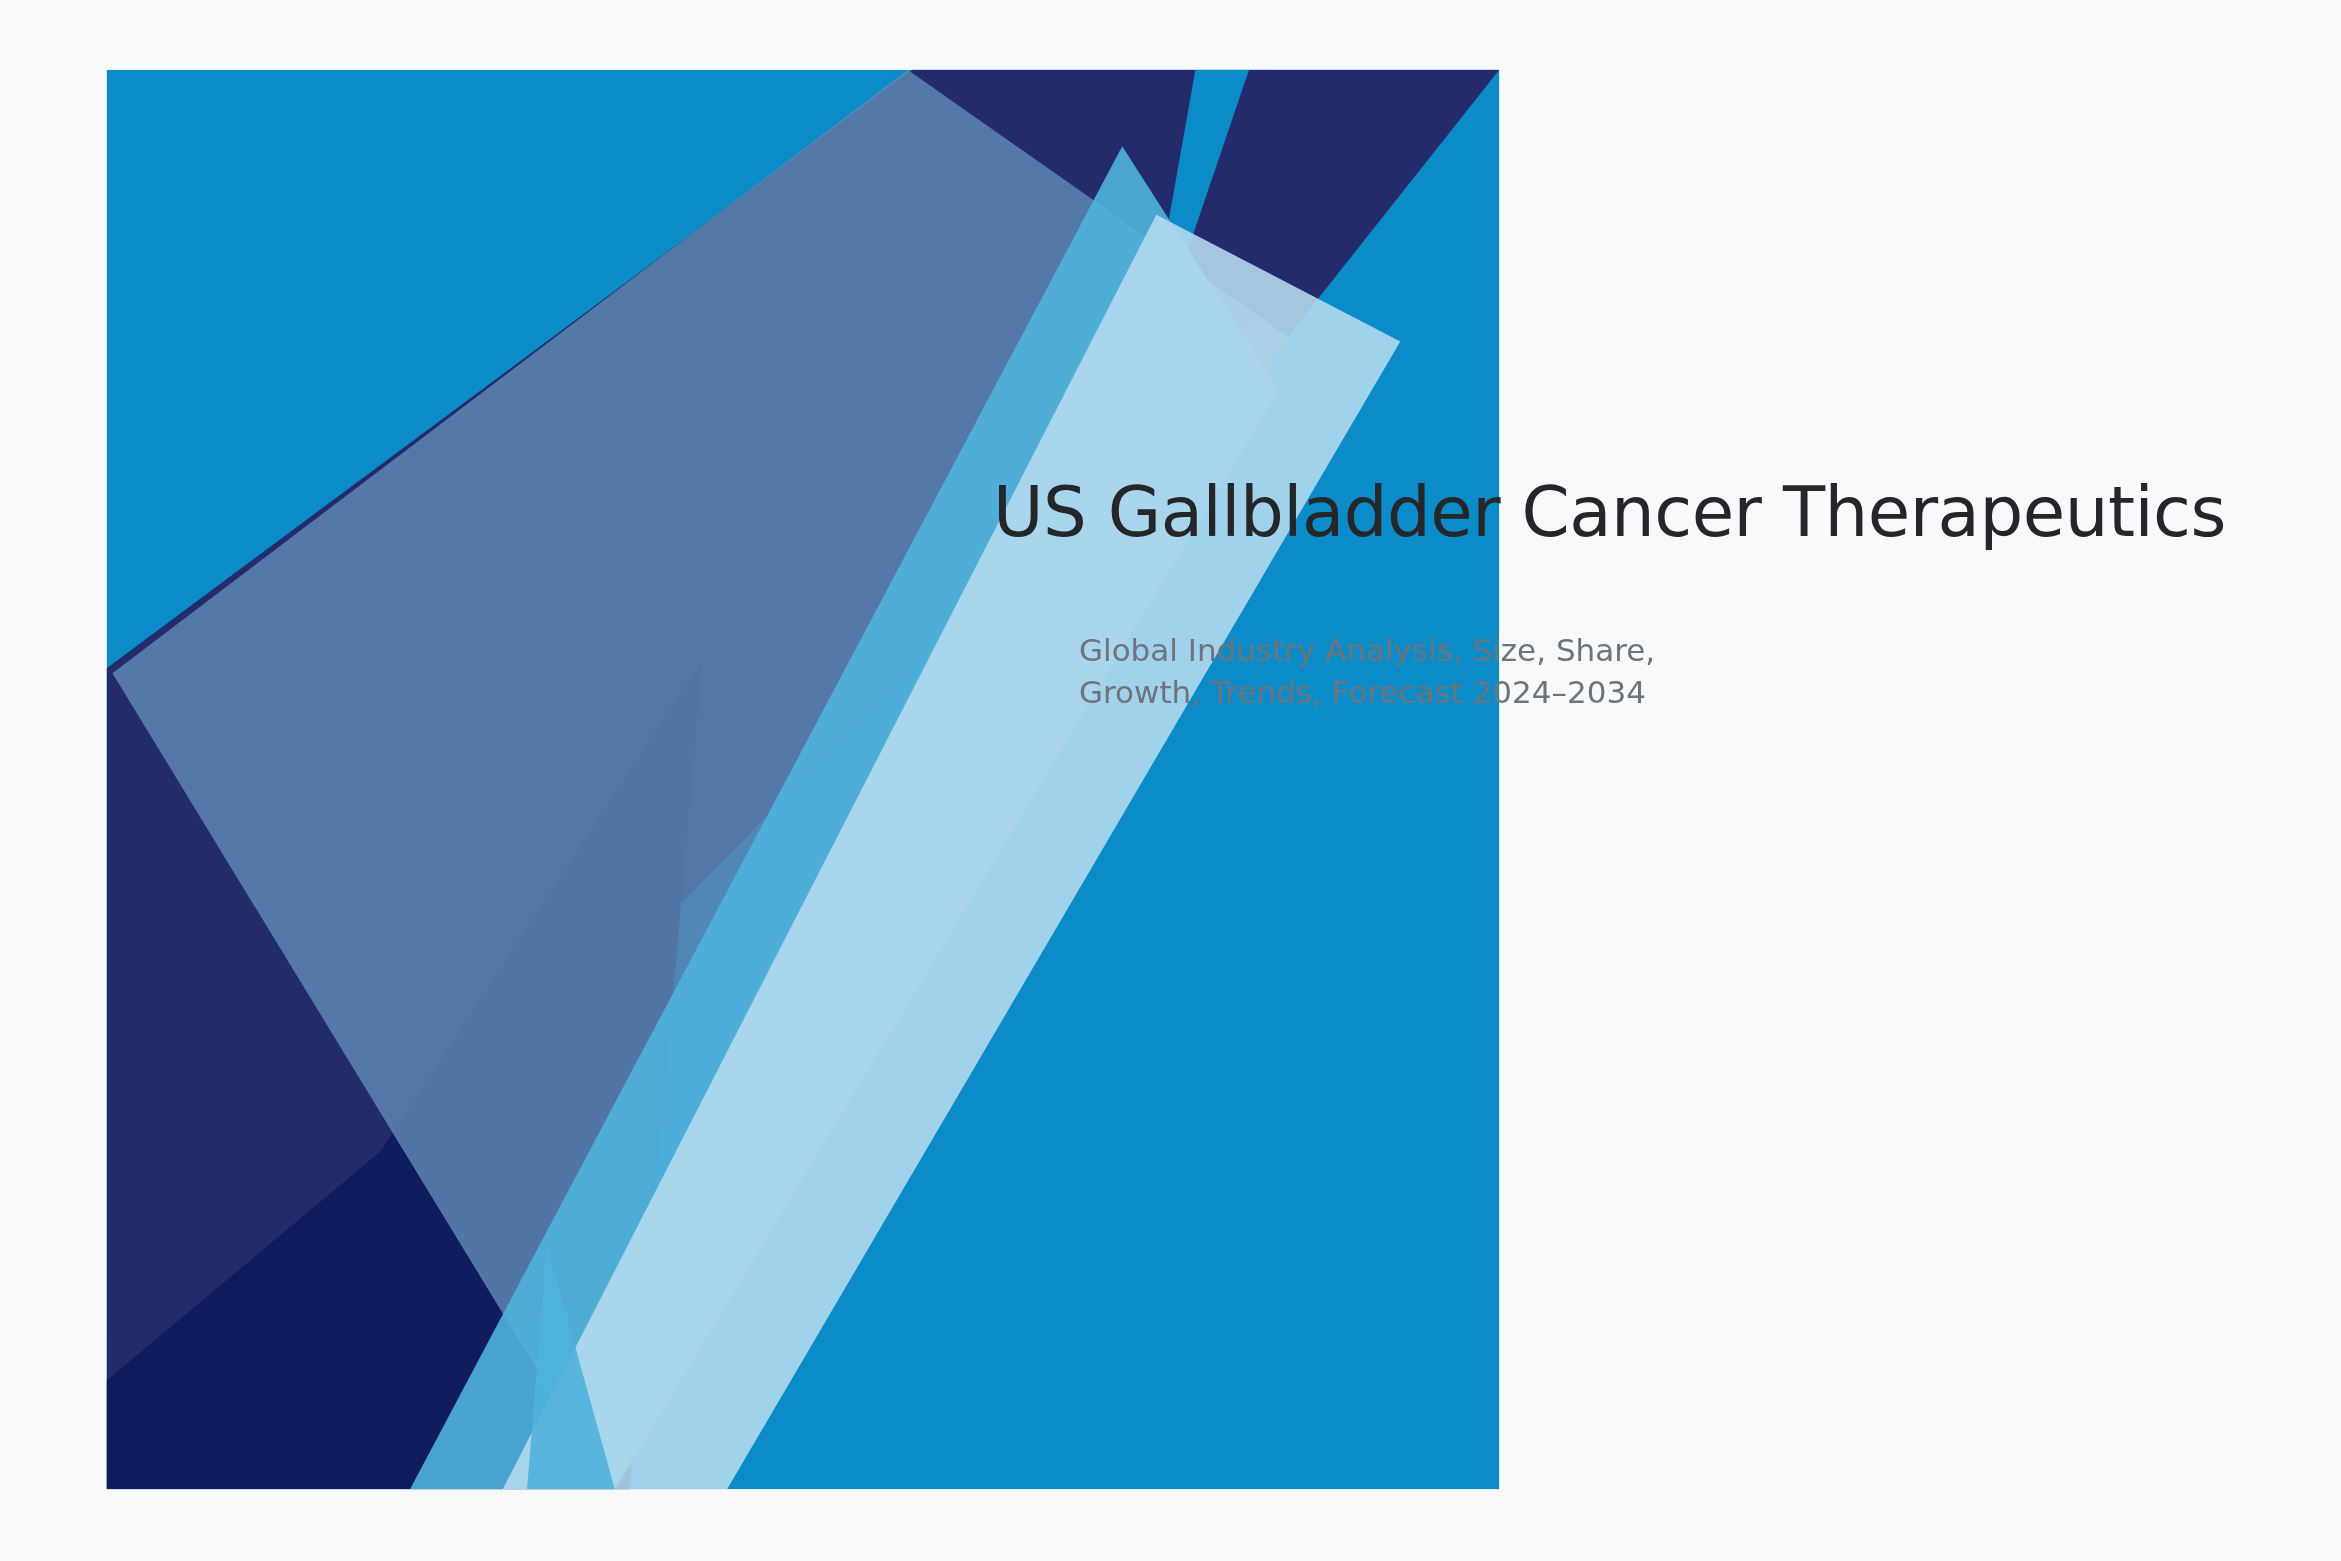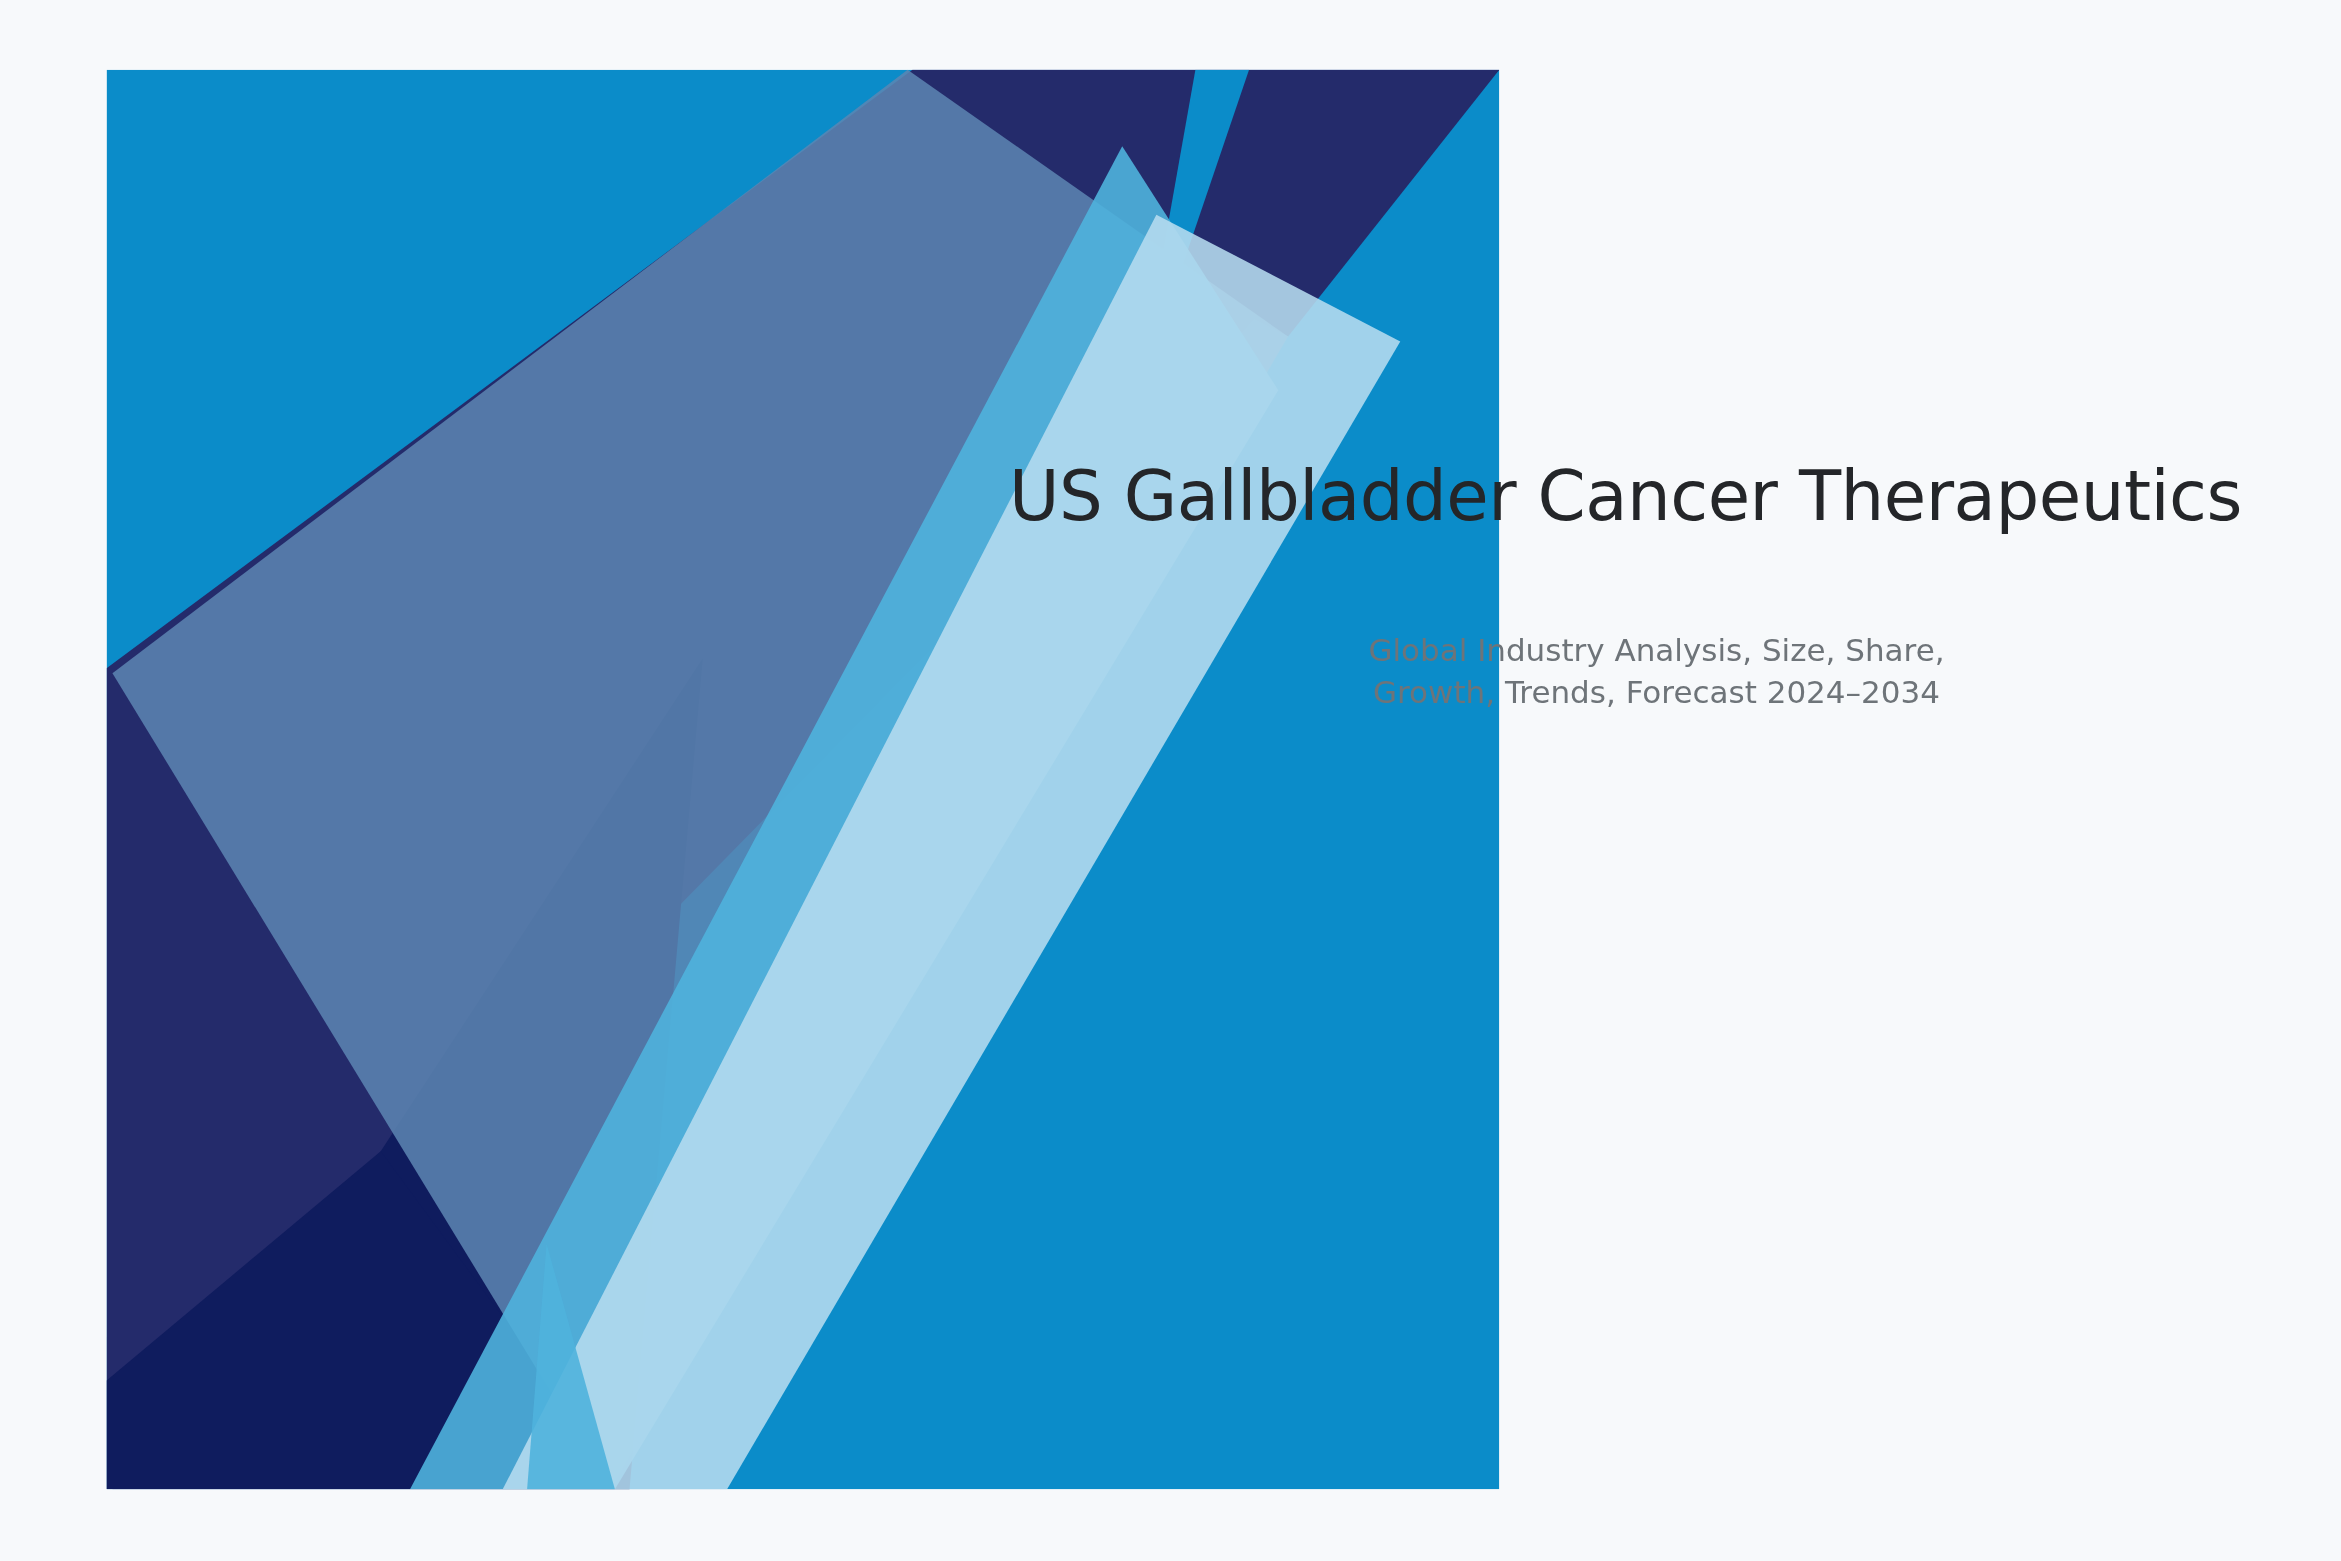--- a/index.html
+++ b/index.html
@@ -35,21 +35,21 @@
   }
   
   .title-block {
     position: absolute;
     right: 100px;
     top: 376px;
     width: 1488px;
     text-align: right;
   }
   .doc-title {
-    margin: 0;
+    margin: 16px;
     font-family: "DejaVu Sans", sans-serif;
     font-size: 69px;
     line-height: 1.16;
     font-weight: 400;
     color: #242629;
     letter-spacing: -0.5px;
     white-space: pre-line;
     position: relative;
     z-index: 3;
   }
@@ -61,24 +61,24 @@
     position: absolute;
     right: 10.2px;
     bottom: 9.3px;
     width: 244px;
     height: 8.3px;
     background: #fbb713;
     z-index: -1;
   }
   .subtitle-block {
     position: absolute;
-    right: 100px;
+    right: 92px;
     top: 629px;
     width: 1171px;
-    text-align: center;
+    text-align: left;
   }
   .doc-subtitle {
     margin: 0;
     font-family: "DejaVu Sans", sans-serif;
     font-size: 31px;
     line-height: 1.37;
     font-weight: 400;
     color: #6e7479;
     white-space: pre-line;
   }

